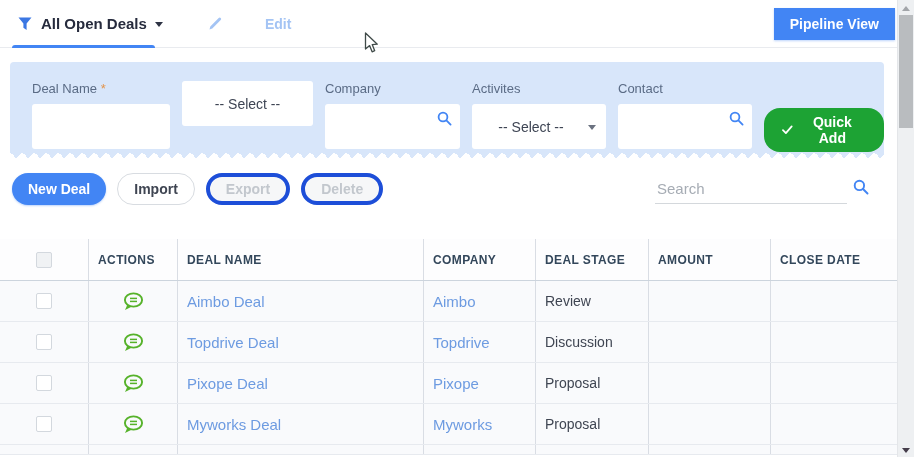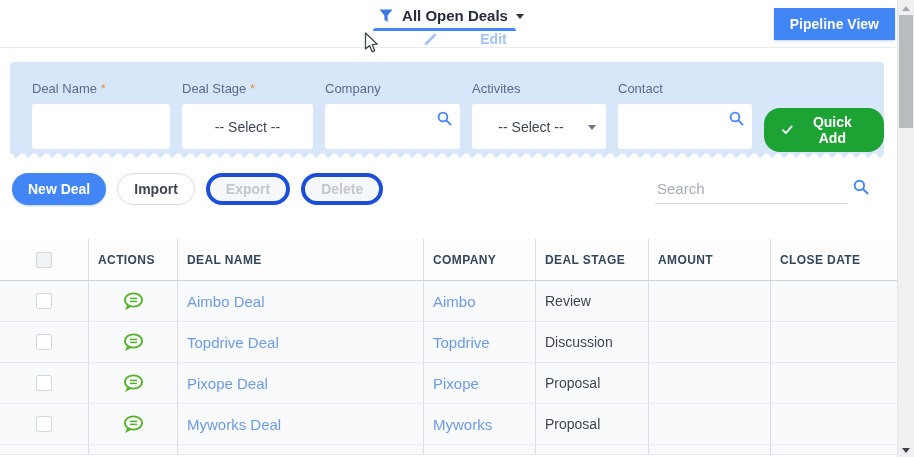--- a/index.html
+++ b/index.html
@@ -3,21 +3,21 @@
 <meta charset="utf-8">
 <style>
   * { margin:0; padding:0; box-sizing:border-box; }
   html,body { width:914px; height:457px; overflow:hidden; background:#fff;
     font-family:"Liberation Sans","DejaVu Sans",sans-serif; }
   .stage { position:relative; width:914px; height:457px; background:#fff; }
   .content { position:absolute; left:0; top:0; width:897px; height:457px; }
 
   
   .topbar { position:relative; height:48px; border-bottom:1px solid #e9ebef;
-    display:flex; align-items:center;flex-direction:column; }
+    display:flex; align-items:center; }
   .view-tab { position:relative; display:flex; align-items:center; height:48px;
     padding:0 12px 0 18px; cursor:pointer; }
   .view-tab .label { font-size:15px; font-weight:700; color:#262b3d; margin-left:9px; }
   .caret-down { width:0; height:0; border-left:4px solid transparent; border-right:4px solid transparent;
     border-top:5px solid #2e3344; margin-left:8px; margin-top:2px; }
   .tab-underline { position:absolute; left:12px; bottom:0; width:143px; height:3px;
     background:#4285f4; border-radius:3px 3px 0 0; }
   .edit-link { display:flex; align-items:center; margin-left:34px; cursor:pointer;gap:36px; }
   .edit-link span { font-size:14px; font-weight:600; color:#a4c4f4; margin-left:7px; }
   .pipeline-btn { position:absolute; right:2px; top:8px; height:32px; padding:0 16px;
@@ -118,21 +118,20 @@
       </div>
       <button class="pipeline-btn">Pipeline View</button>
     </div>
 
     <div class="panel">
       <div class="field">
         <span class="flabel"><span>Deal Name</span><span class="req"> *</span></span>
         <input class="ctrl w-dealname" type="text" style="">
       </div>
       <div class="field">
-        <span class="flabel"><span>Deal Stage</span><span class="req"> *</span></span>
         <div class="ctrl w-dealstage select-box">
           <span class="sel-text">-- Select --</span>
         </div>
       </div>
       <div class="field">
         <span class="flabel"><span>Company</span><span class="req"></span></span>
         <div class="search-wrap w-company">
           <input class="ctrl" type="text" style="">
           <svg class="mag" width="15" height="15" viewBox="0 0 15 15">
             <circle cx="6" cy="6" r="4.4" fill="none" stroke="#4285f4" stroke-width="1.8"></circle>

